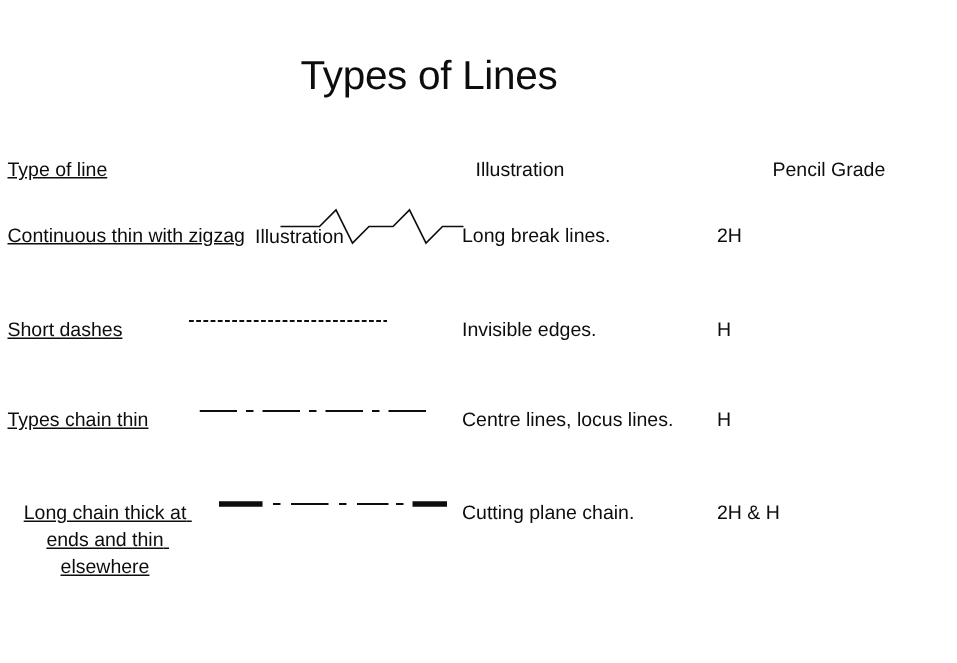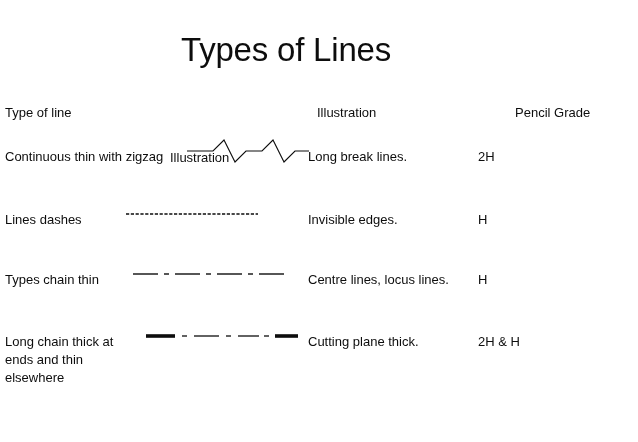--- a/index.html
+++ b/index.html
@@ -23,21 +23,21 @@
     background: #ffffff;
   }
 
   
   .slide-title {
     position: absolute;
     top: 30px;
     left: 0;
     width: 572px;
     text-align: center;
-    font-size: 33px;
+    font-size: 27px;
     font-weight: 400;
     letter-spacing: -0.2px;
     line-height: 40px;
     color: #0d0d0d;
   }
 
   
   .table {
     position: absolute;
     top: 104px;
@@ -54,21 +54,21 @@
 
   .cell {
     position: absolute;
     font-size: 13px;
     line-height: 18px;
     font-weight: 400;
     color: #0d0d0d;
     white-space: pre-wrap;
   }
 
-  .col-type   { left: 5px;   width: 170px; }
+  .col-type   { left: 5px;   width: 170px; text-decoration: underline; }
   .col-illus  { left: 170px; width: 140px; margin-top: 45px; }
   .col-app    { left: 308px; width: 175px; }
   .col-grade  { left: 478px; width: 130px; text-align: left; }
 
   
   .header .col-type   { left: 5px; }
   .header .col-illus  { left: 170px; }
   .header .col-app    { left: 317px; }
   .header .col-grade  { left: 478px; margin-left: 37px; }
 
@@ -106,21 +106,21 @@
         <svg width="125" height="34" viewBox="0 0 125 34" xmlns="http://www.w3.org/2000/svg">
           <polyline points="2,14 28,14 39,3 50,25 61,14 77,14 88,3 99,25 110,14 124,14" fill="none" stroke="#0d0d0d" stroke-width="1.1" stroke-linejoin="miter" stroke-linecap="butt"></polyline>
         </svg>
       </div>
 
       <div class="cell col-app">Long break lines.</div>
       <div class="cell grade-val">2H</div>
     </div>
 
     <div class="row" style="top:107px;">
-      <div class="cell col-type">Lines dashes</div>
+      <div class="cell col-type">Short dashes</div>
 
       <div class="illus-box" style="left:126px; top:-11px; width:140px;">
         <svg width="140" height="34" viewBox="0 0 140 34" xmlns="http://www.w3.org/2000/svg">
           <line x1="0" y1="14" x2="132" y2="14" stroke="#0d0d0d" stroke-width="1.3" stroke-dasharray="3.2 1.6" stroke-linecap="butt"></line>
         </svg>
       </div>
 
       <div class="cell col-app">Invisible edges.</div>
       <div class="cell grade-val">H</div>
     </div>
@@ -140,34 +140,34 @@
             <line x1="126" y1="14" x2="151" y2="14"></line>
           </g>
         </svg>
       </div>
 
       <div class="cell col-app">Centre lines, locus lines.</div>
       <div class="cell grade-val">H</div>
     </div>
 
     <div class="row" style="top:229px;">
-      <div class="cell col-type" style="width:130px;">Long chain thick at ends and thin elsewhere</div>
+      <div class="cell col-type" style="width:130px;text-align:center;">Long chain thick at ends and thin elsewhere</div>
 
       <div class="illus-box" style="left:146px; top:-11px; width:152px;">
         <svg width="152" height="34" viewBox="0 0 152 34" xmlns="http://www.w3.org/2000/svg">
           <g stroke="#0d0d0d" stroke-linecap="butt">
             <line x1="0" y1="14" x2="29" y2="14" stroke-width="3.6"></line>
             <line x1="36" y1="14" x2="41" y2="14" stroke-width="1.3"></line>
             <line x1="48" y1="14" x2="73" y2="14" stroke-width="1.3"></line>
             <line x1="80" y1="14" x2="85" y2="14" stroke-width="1.3"></line>
             <line x1="92" y1="14" x2="113" y2="14" stroke-width="1.3"></line>
             <line x1="118" y1="14" x2="123" y2="14" stroke-width="1.3"></line>
             <line x1="129" y1="14" x2="152" y2="14" stroke-width="3.6"></line>
           </g>
         </svg>
       </div>
 
-      <div class="cell col-app">Cutting plane thick.</div>
+      <div class="cell col-app">Cutting plane chain.</div>
       <div class="cell grade-val">2H &amp; H</div>
     </div>
 
   </div>
 </div>
 
 </body></html>

